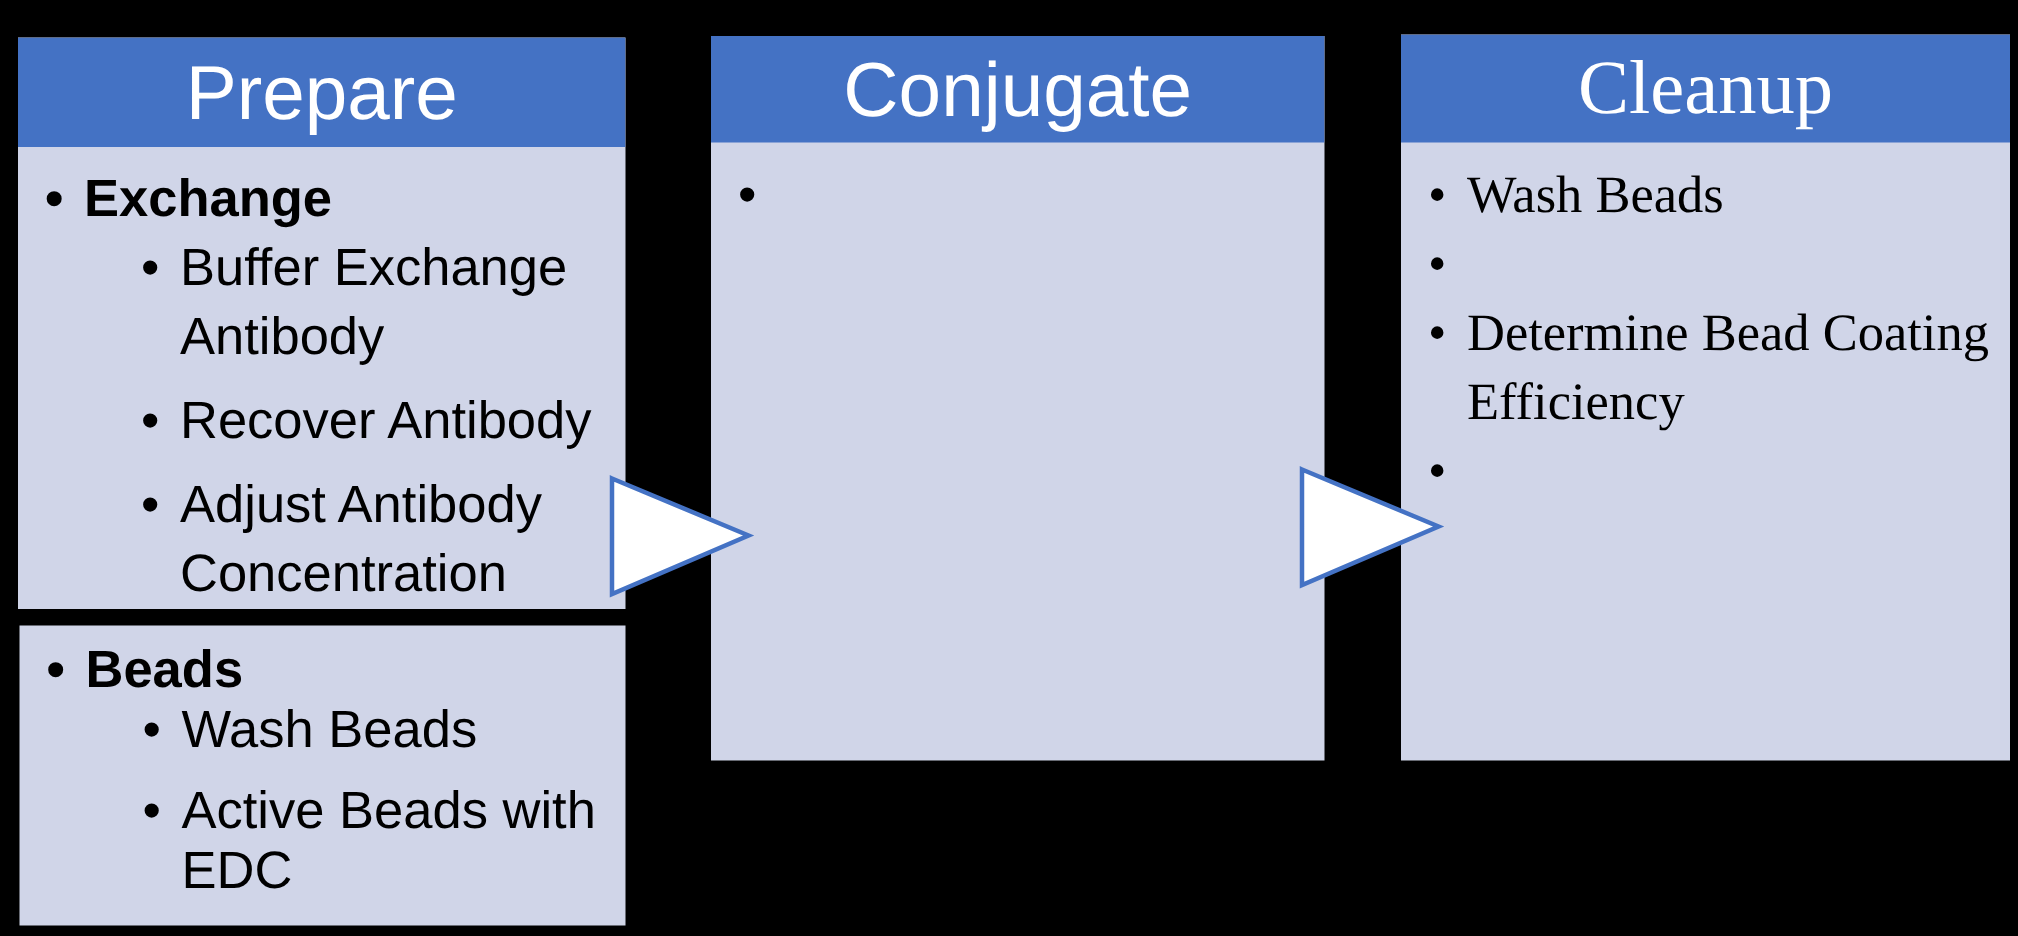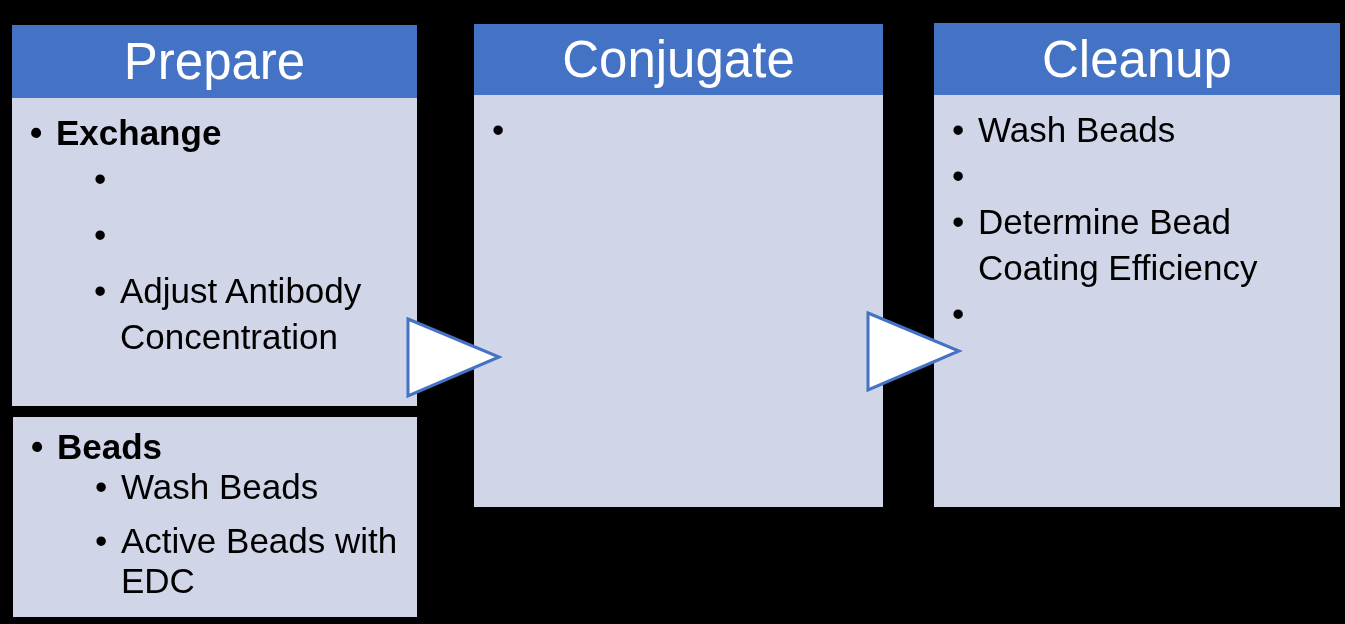--- a/index.html
+++ b/index.html
@@ -41,21 +41,21 @@
   
   #prepare-main .li.level-2 + .li.level-2 { margin-top: 10px; }
   
   #prepare-beads .box-body { line-height: 40px; padding-top: 10px; }
   #prepare-beads .li.level-2 + .li.level-2 { margin-top: 14px; }
 
   #prepare-main  { left: 12px;  top: 25px;  width: 405px; height: 381px; }
   #prepare-beads { left: 13px;  top: 417px; width: 404px; height: 200px; }
   #conjugate     { left: 474px; top: 24px;  width: 409px; height: 483px; }
   #conjugate .box-header { height: 71px; }
-  #cleanup       { left: 934px; top: 23px;  width: 406px; height: 484px; }
+  #cleanup       { left: 934px; top: 23px;  width: 406px; height: 484px; font-family: Liberation Serif, serif; }
   #cleanup .box-header { height: 72px; }
   #cleanup .box-body { padding-right: 14px; }
 
   .arrow { position: absolute; }
   #arrow-1 { left: 405px; top: 315px; }
   #arrow-2 { left: 865px; top: 309px; }
   .arrow svg { display: block; }
   .arrow polygon {
     fill: var(--arrow_fill, #FFFFFF);
     stroke: var(--arrow_stroke, #4472C4);
@@ -72,23 +72,25 @@
     <header class="box-header">
       <span>Prepare</span>
     </header>
     <div class="box-body">
         <div class="li level-1 bold">
           <span class="bullet">•</span>
           <span class="li-text">Exchange</span>
         </div>
         <div class="li level-2">
           <span class="bullet">•</span>
+          <span class="li-text">Buffer Exchange Antibody</span>
         </div>
         <div class="li level-2">
           <span class="bullet">•</span>
+          <span class="li-text">Recover Antibody</span>
         </div>
         <div class="li level-2">
           <span class="bullet">•</span>
           <span class="li-text">Adjust Antibody Concentration</span>
         </div>
       </div>
   </section>
 
   <section class="col-box" id="prepare-beads">
     <div class="box-body">

